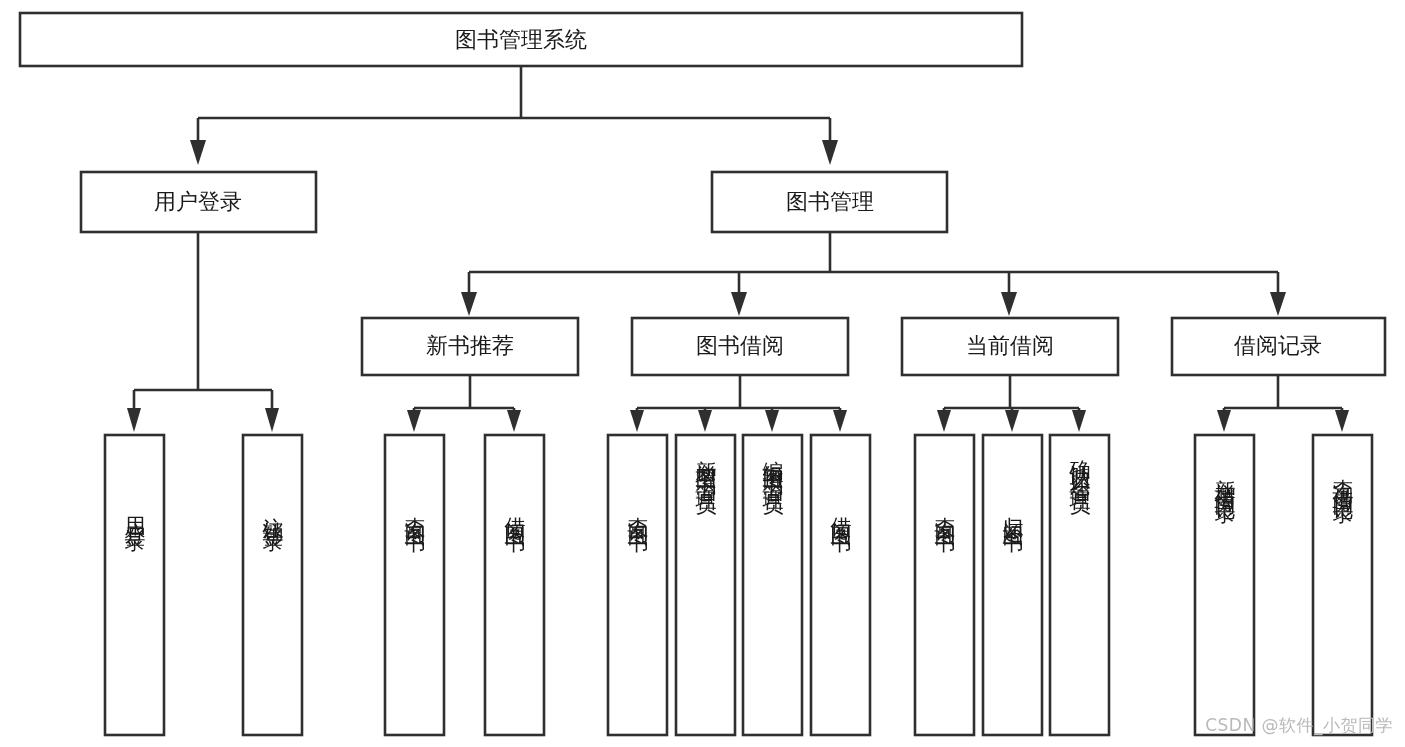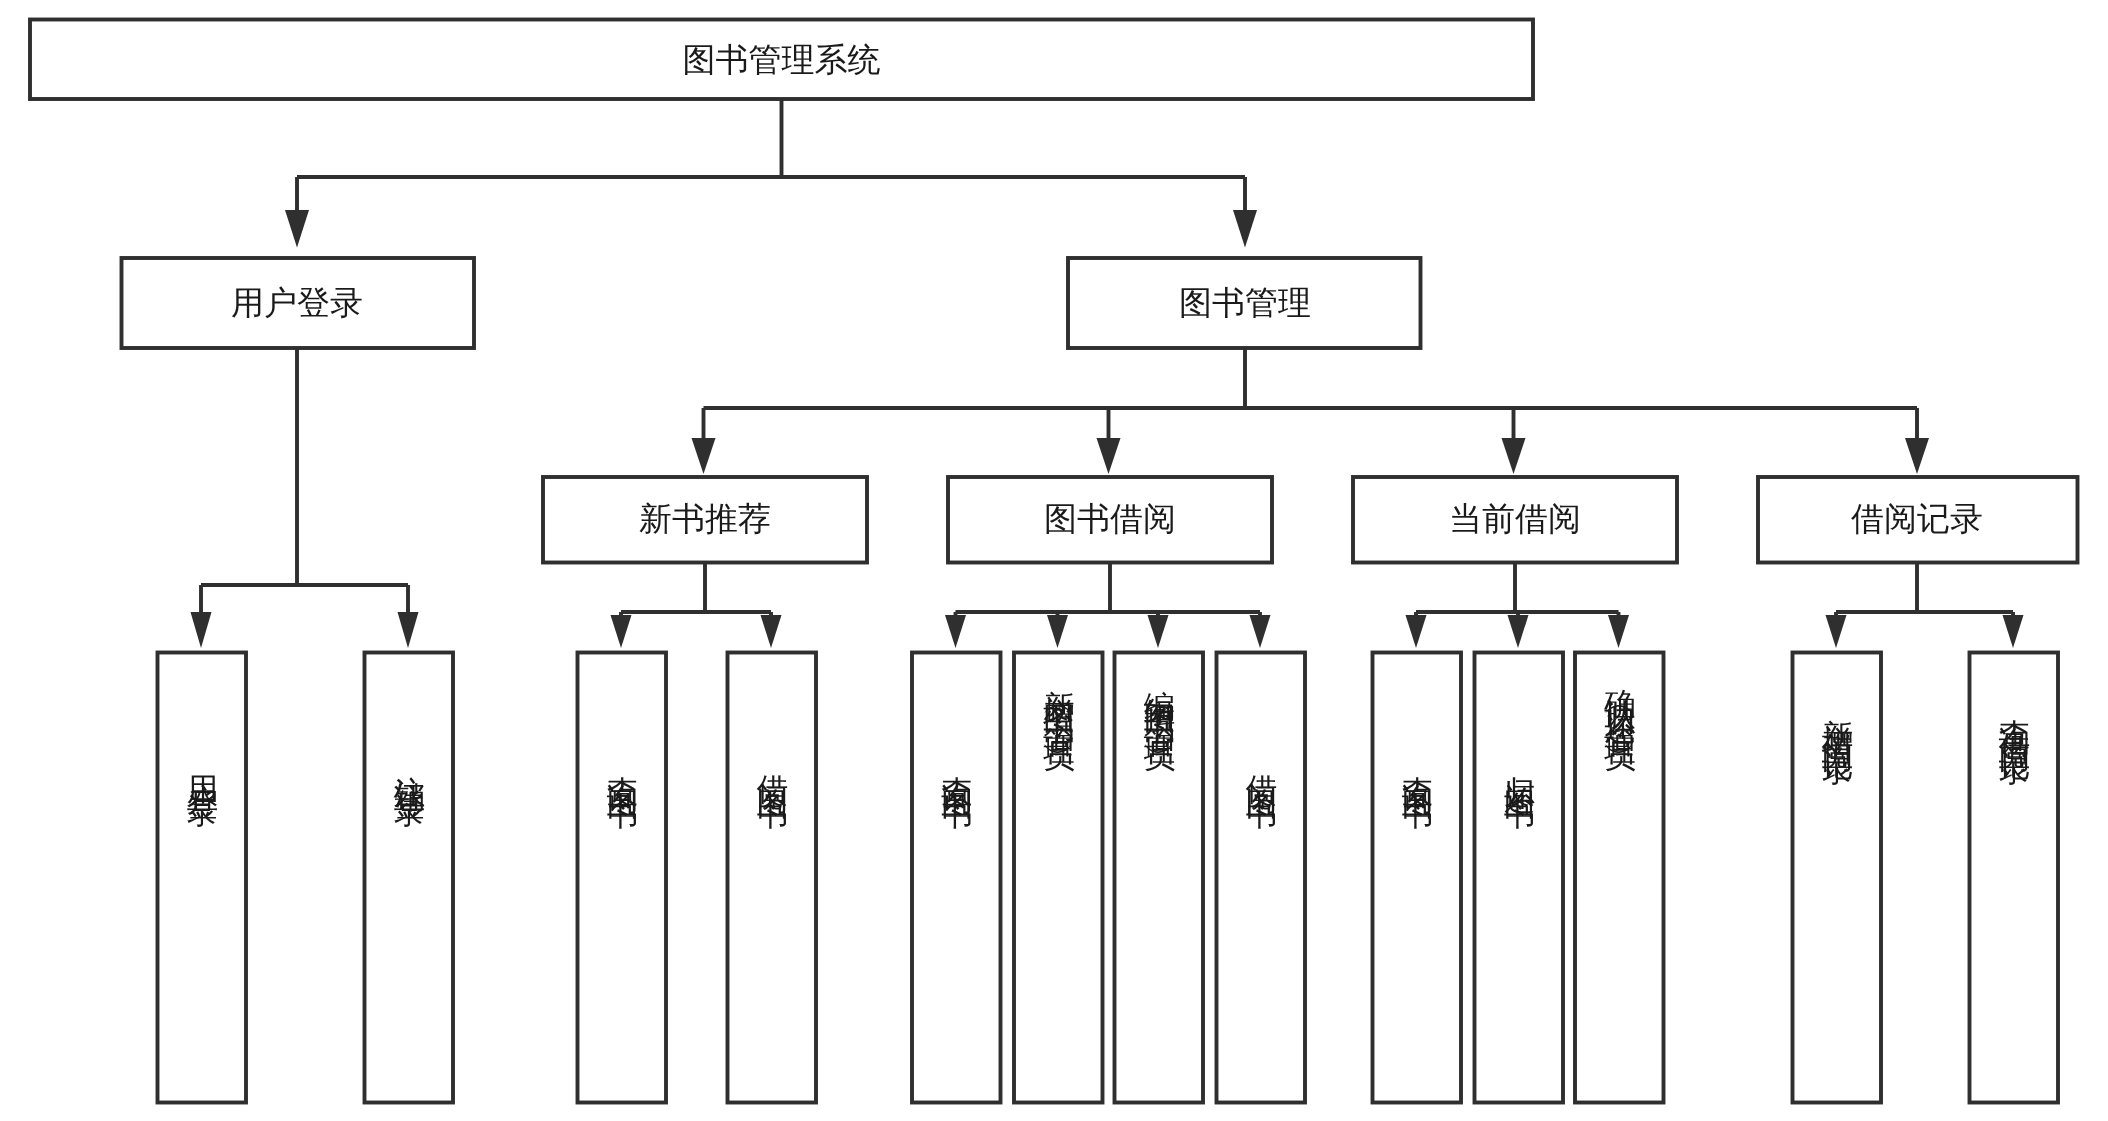--- a/index.html
+++ b/index.html
@@ -249,14 +249,15 @@
     <span class="leaf-label">确认归还（管理员）</span>
   </div>
 
   <div class="leaf-label-wrap" style="left:1195px; top:462px; width:59px; height:273px;">
     <span class="leaf-label">新增借阅记录</span>
   </div>
   <div class="leaf-label-wrap" style="left:1313px; top:462px; width:59px; height:273px;">
     <span class="leaf-label">查询借阅记录</span>
   </div>
 
+  <div class="watermark">CSDN @软件_小贺同学</div>
 
 </div>
 
 </body></html>

